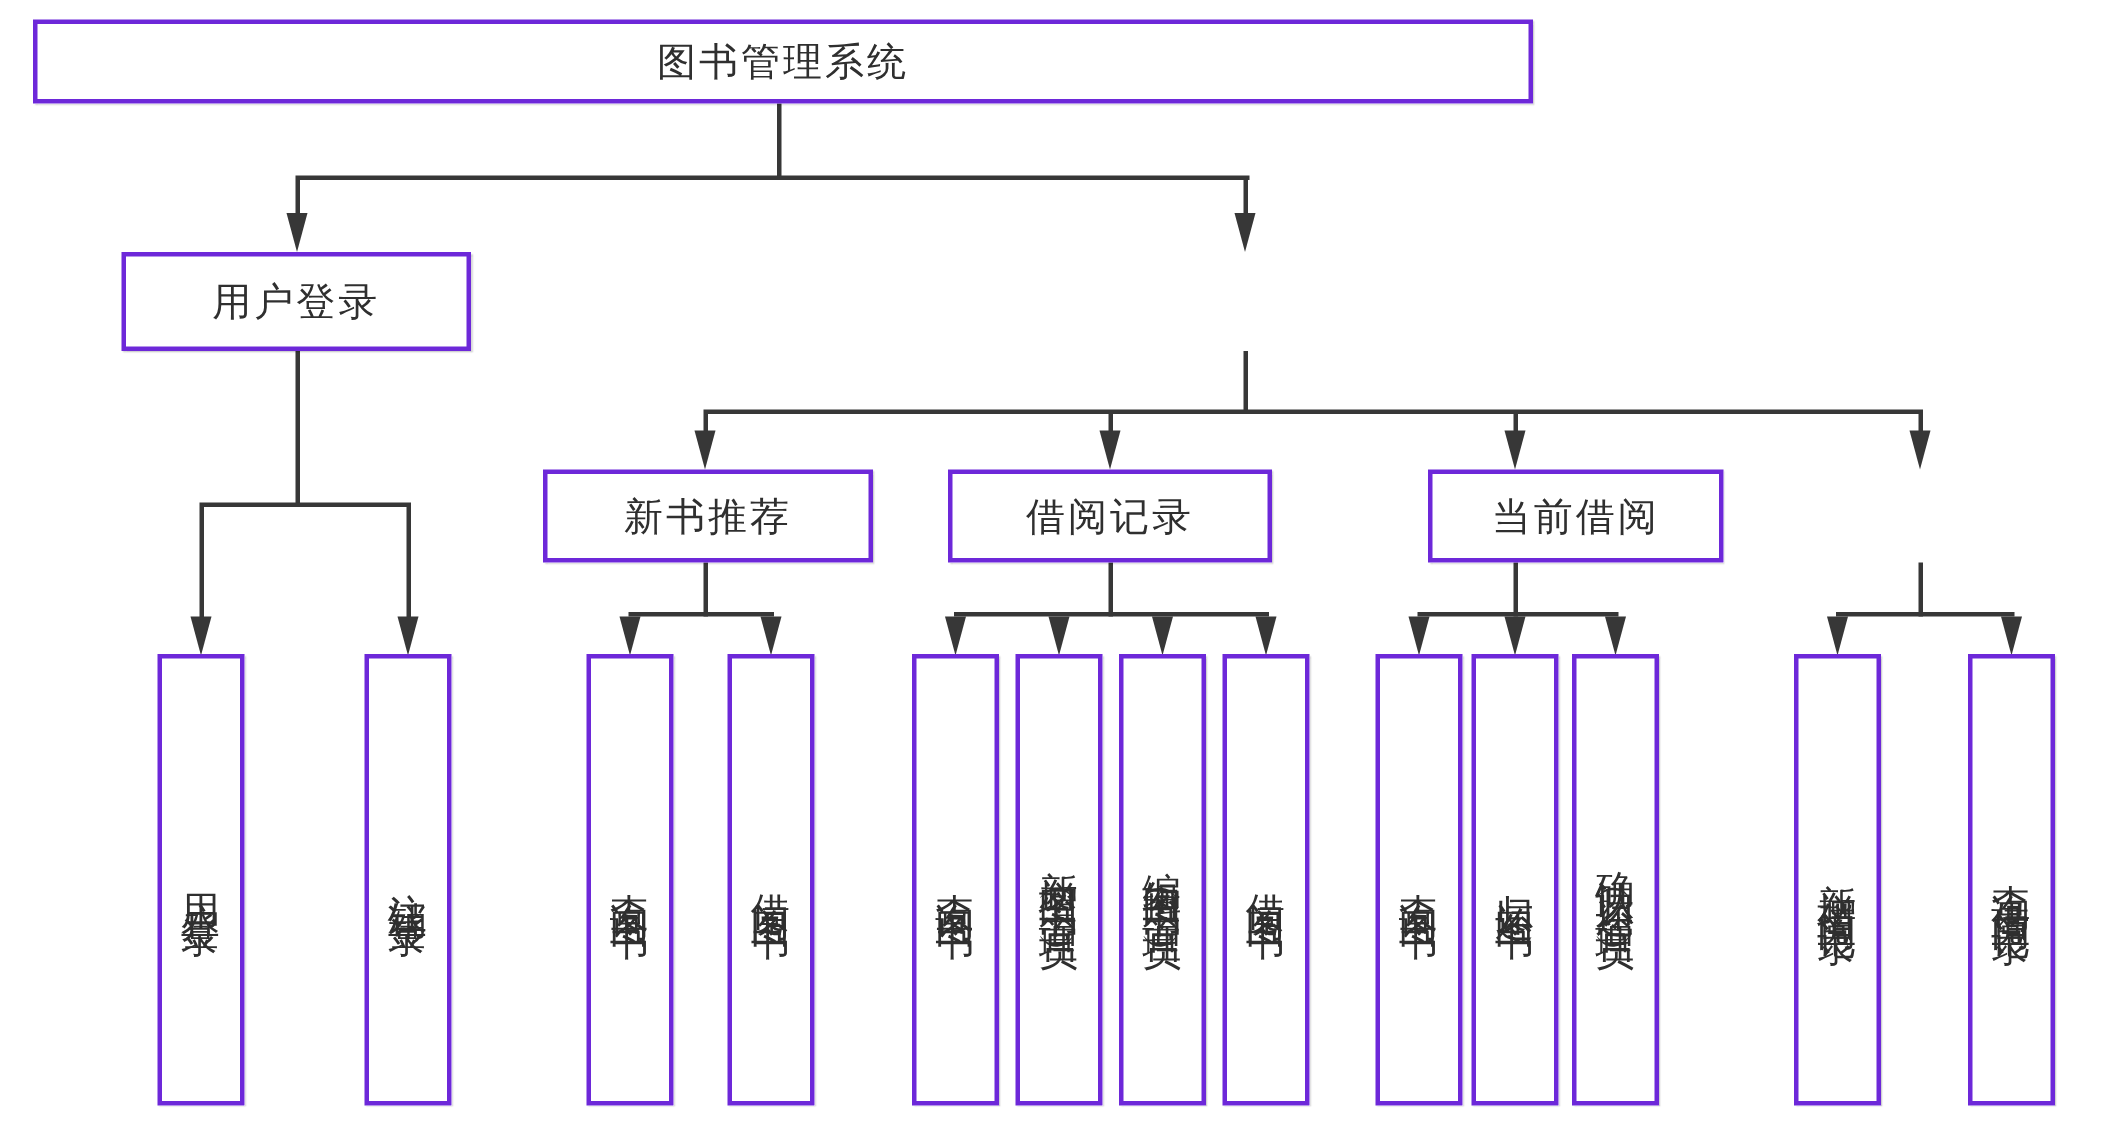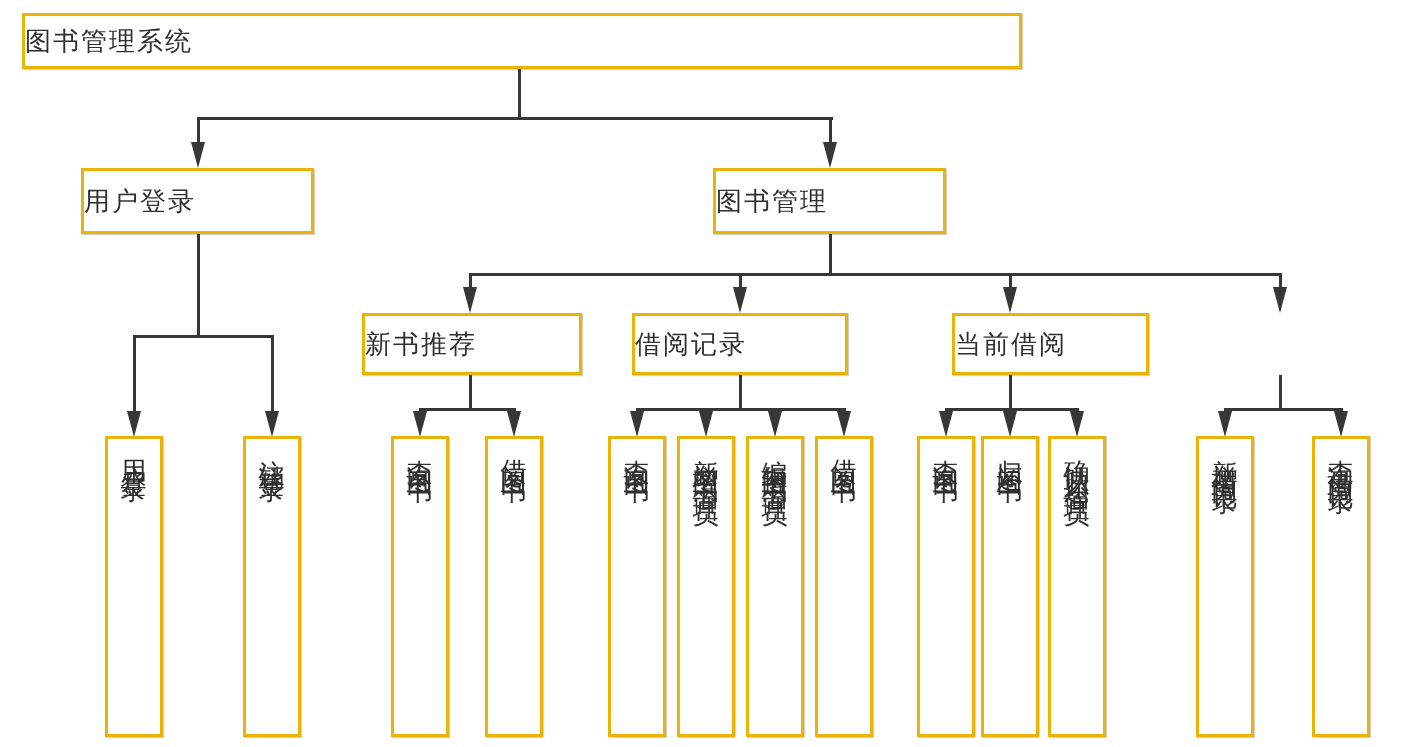--- a/index.html
+++ b/index.html
@@ -9,24 +9,25 @@
     height: 747px;
     background: #ffffff;
     overflow: hidden;
     font-family: "Liberation Sans", "DejaVu Sans", sans-serif;
     color: #2f2f2f;
   }
   
   .node {
     position: absolute;
     box-sizing: border-box;
-    border: 3px solid #eab308;
+    border: 3px solid #6d28d9;
     background: transparent;
     display: flex;
     align-items: center;
+    justify-content: center;
     z-index: 2;
     box-shadow: 1px 1px 1px rgba(0,0,0,0.18);
   }
   .node.h { font-size: 26px; letter-spacing: 2px; }
   .node.v {
     writing-mode: vertical-rl;
     text-orientation: mixed;
     font-size: 26px;
     letter-spacing: 6px;
     line-height: 1;
@@ -116,23 +117,20 @@
   <i class="arr" style="left:1218px;top:411px"></i>
   <i class="arr" style="left:1334px;top:411px"></i>
 
   <div class="node h" style="left:22px;top:13px;width:1000px;height:56px">
     <span>图书管理系统</span>
   </div>
 
   <div class="node h" style="left:81px;top:168px;width:233px;height:66px">
     <span>用户登录</span>
   </div>
-  <div class="node h" style="left:713px;top:168px;width:233px;height:66px">
-    <span>图书管理</span>
-  </div>
 
   <div class="node h" style="left:362px;top:313px;width:220px;height:62px">
     <span>新书推荐</span>
   </div>
   <div class="node h" style="left:632px;top:313px;width:216px;height:62px">
     <span>借阅记录</span>
   </div>
   <div class="node h" style="left:952px;top:313px;width:197px;height:62px">
     <span>当前借阅</span>
   </div>

